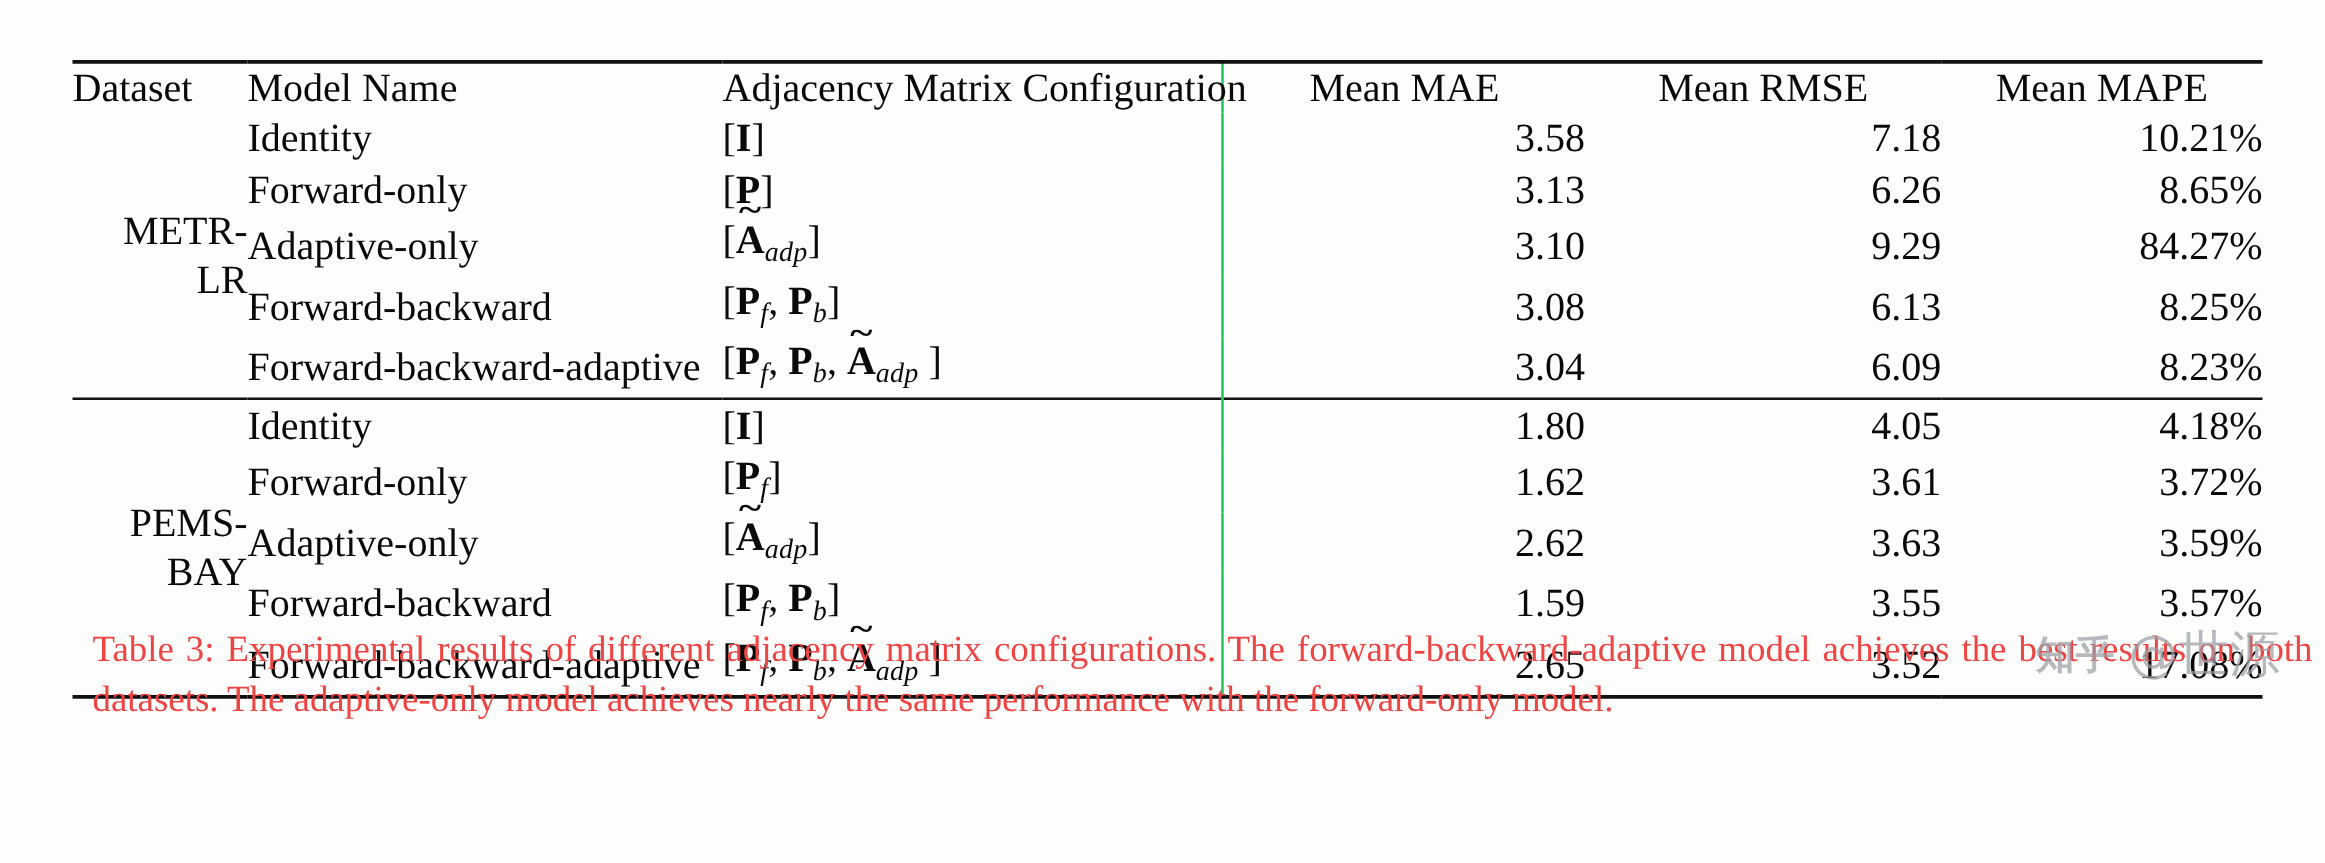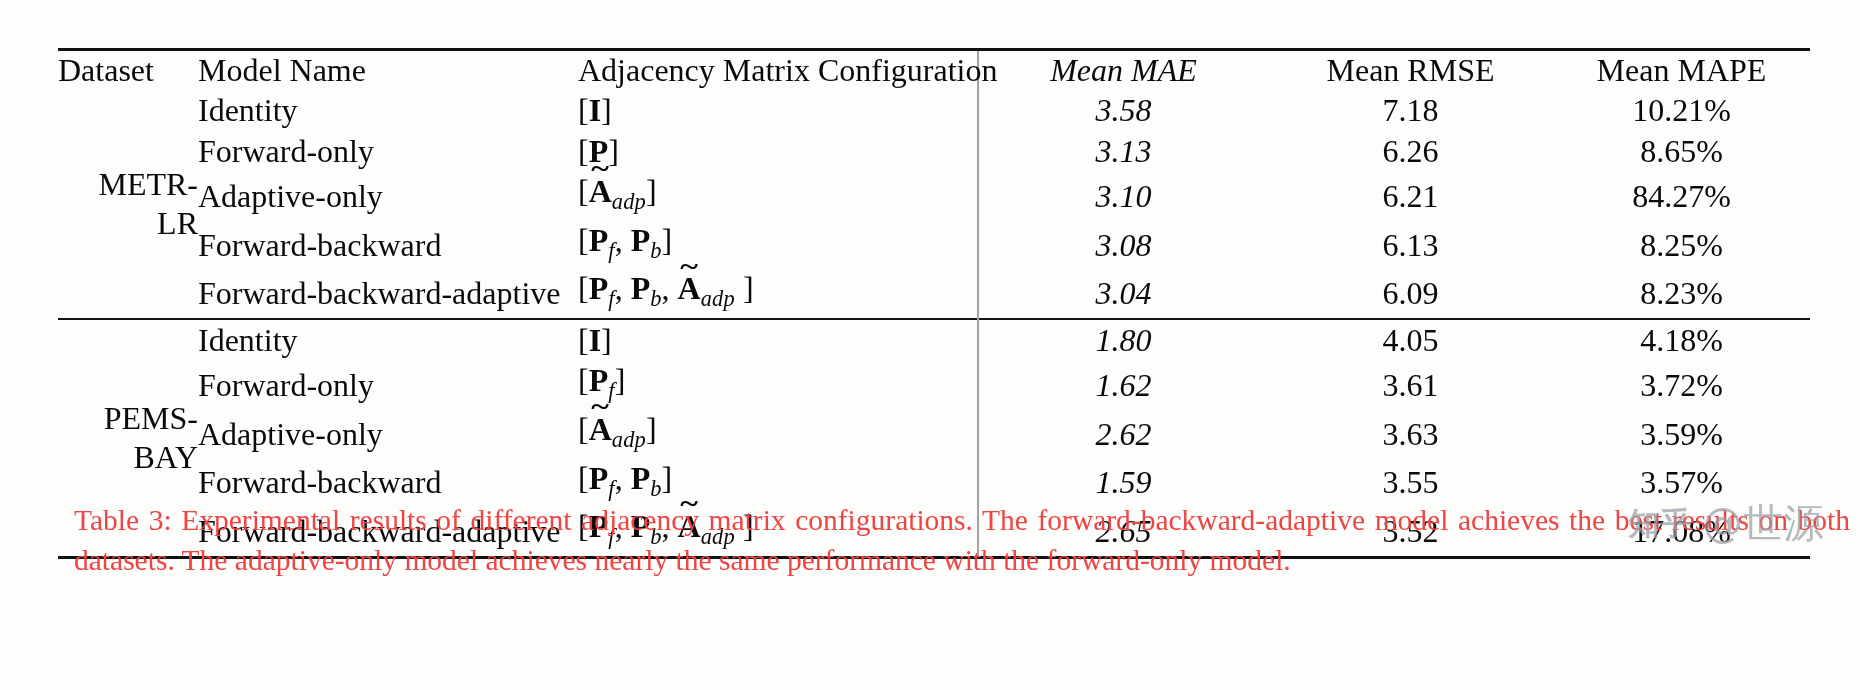--- a/index.html
+++ b/index.html
@@ -69,39 +69,39 @@
     padding-top: 14px;
     padding-bottom: 14px;
     white-space: nowrap;
   }
   .head-dataset { padding-left: 8px; }
   .head-model   { padding-left: 6px; }
   .head-config  { padding-left: 6px; }
   .head-num     { text-align: center; }
 
   
-  .vrule-left { border-left: 2px solid #a3a3a3; font-style: italic; }
+  .vrule-left { border-left: 2px solid #22c55e; }
 
   .cell-dataset {
     padding-left: 8px;
     font-size: 30px;
     line-height: 37px;
     white-space: pre-line;
     text-align: right;
   }
   .cell-model {
     padding-left: 6px;
     white-space: nowrap;
   }
   .cell-config {
     padding-left: 6px;
     white-space: nowrap;
   }
   .cell-num {
-    text-align: center;
+    text-align: right;
     white-space: nowrap;
   }
   .body-row td {
     height: 41px;
   }
   .bold { font-weight: bold; }
 
   
   .math { font-family: "Liberation Serif", "DejaVu Serif", serif; }
   .mbf {
@@ -205,21 +205,21 @@
             <td class="cell-model">Forward-only</td>
             <td class="cell-config"><span class="math">[<span class="mbf">P</span>]</span></td>
             <td class="cell-num vrule-left">3.13</td>
             <td class="cell-num">6.26</td>
             <td class="cell-num">8.65%</td>
           </tr>
           <tr class="body-row">
             <td class="cell-model">Adaptive-only</td>
             <td class="cell-config"><span class="math">[<span class="tilde-wrap"><span class="tilde-mark">~</span><span class="mbf">A</span></span><span class="msub">adp</span>]</span></td>
             <td class="cell-num vrule-left">3.10</td>
-            <td class="cell-num">6.21</td>
+            <td class="cell-num">9.29</td>
             <td class="cell-num">84.27%</td>
           </tr>
           <tr class="body-row">
             <td class="cell-model">Forward-backward</td>
             <td class="cell-config"><span class="math">[<span class="mbf">P</span><span class="msub">f</span>, <span class="mbf">P</span><span class="msub">b</span>]</span></td>
             <td class="cell-num vrule-left">3.08</td>
             <td class="cell-num">6.13</td>
             <td class="cell-num">8.25%</td>
           </tr>
           <tr class="body-row">

